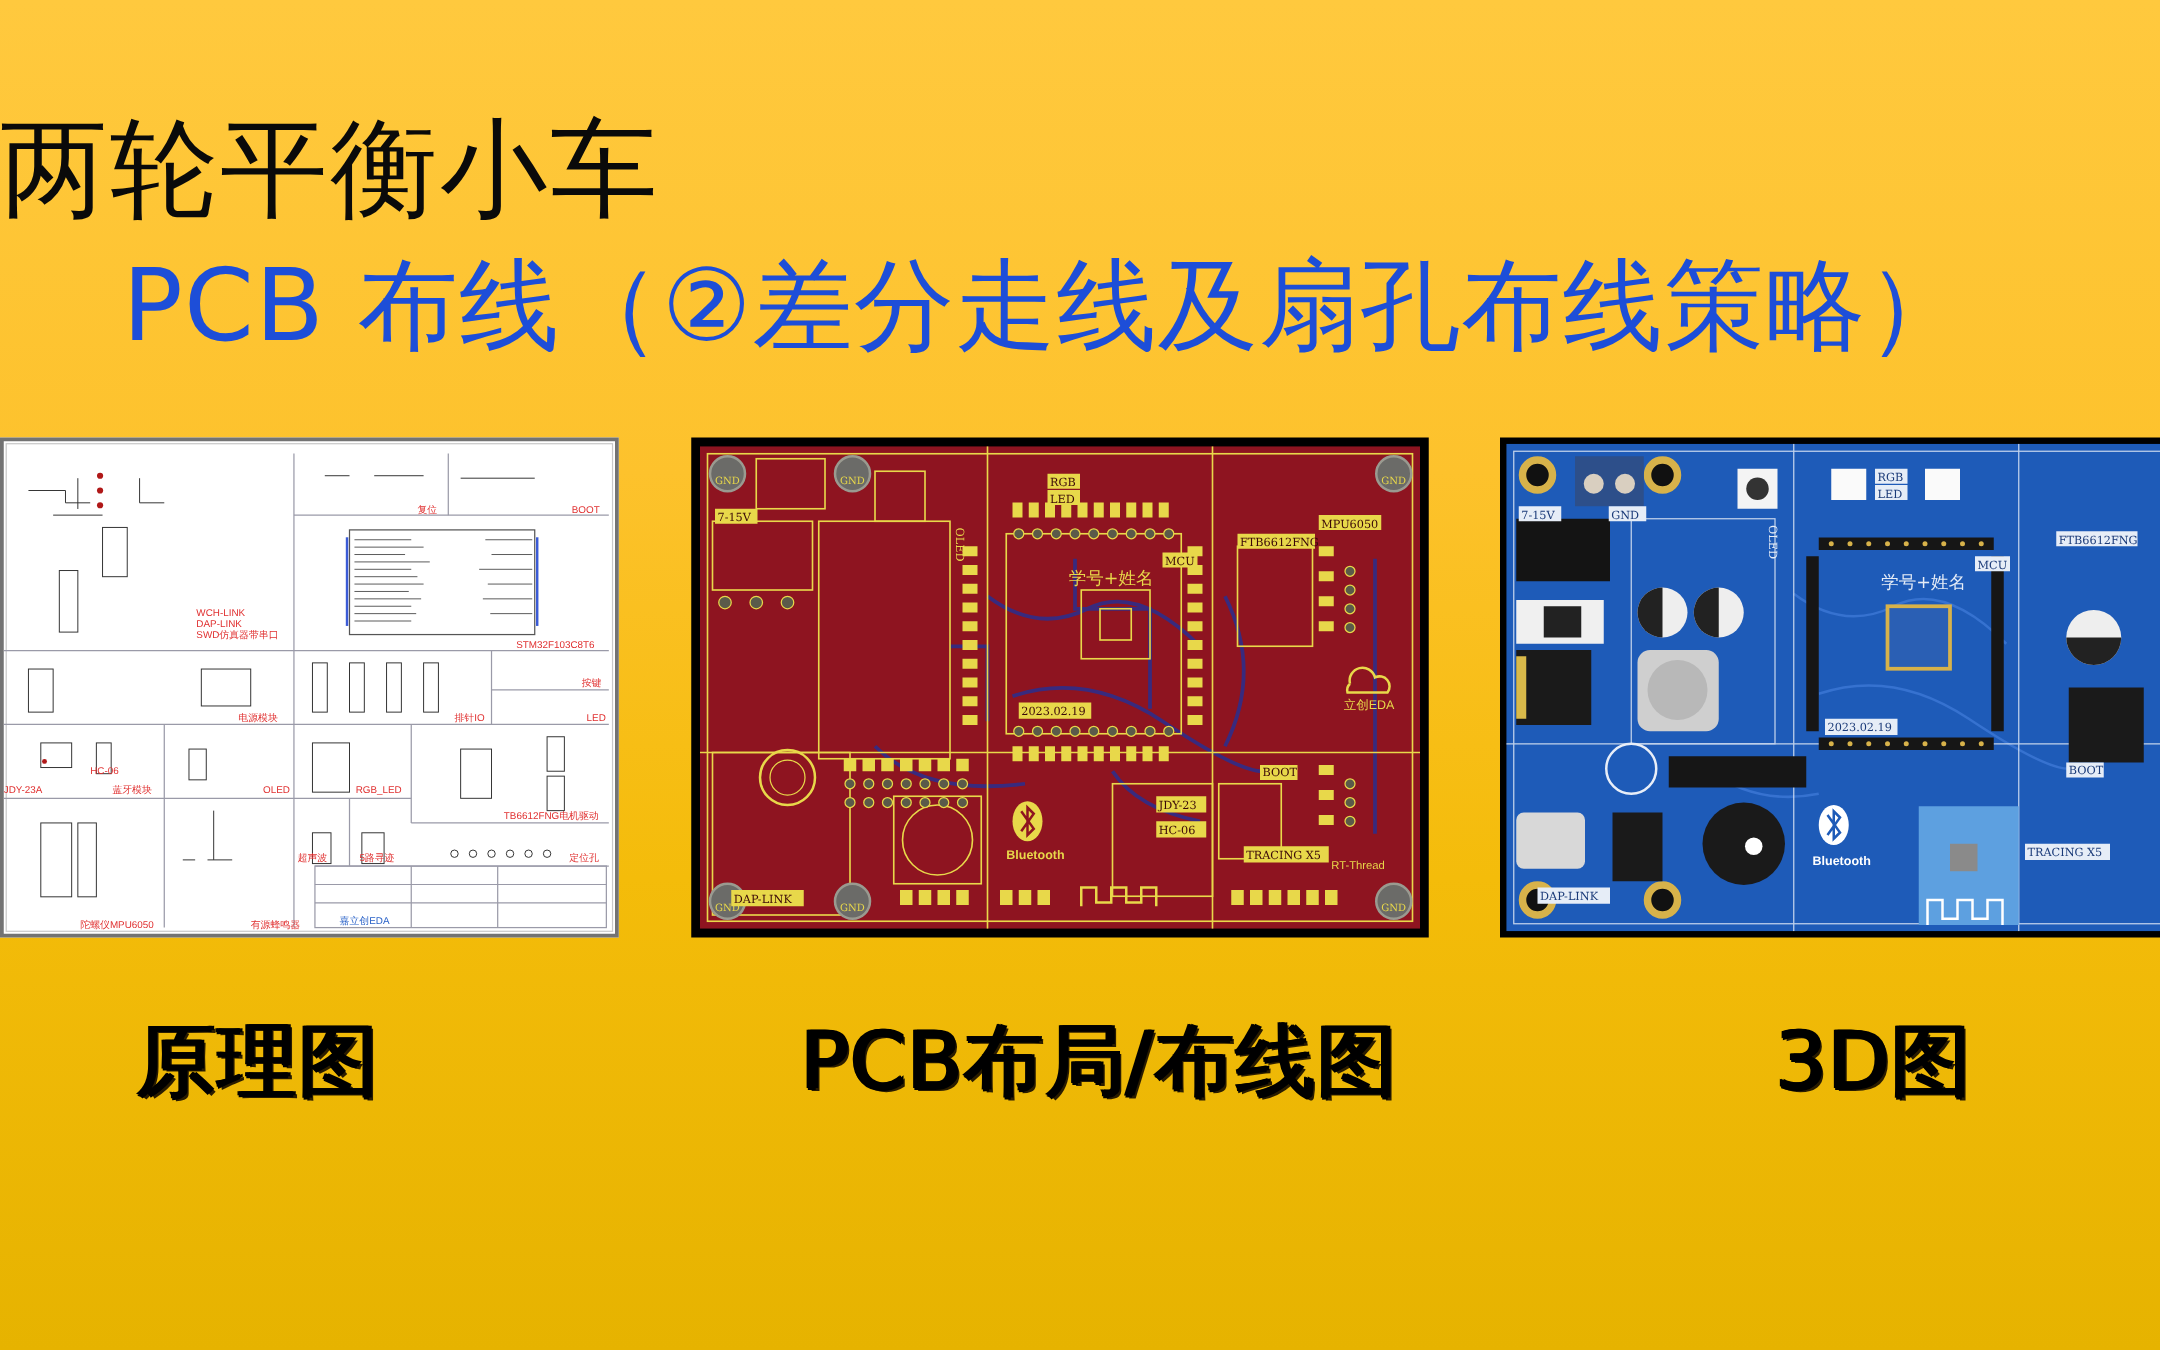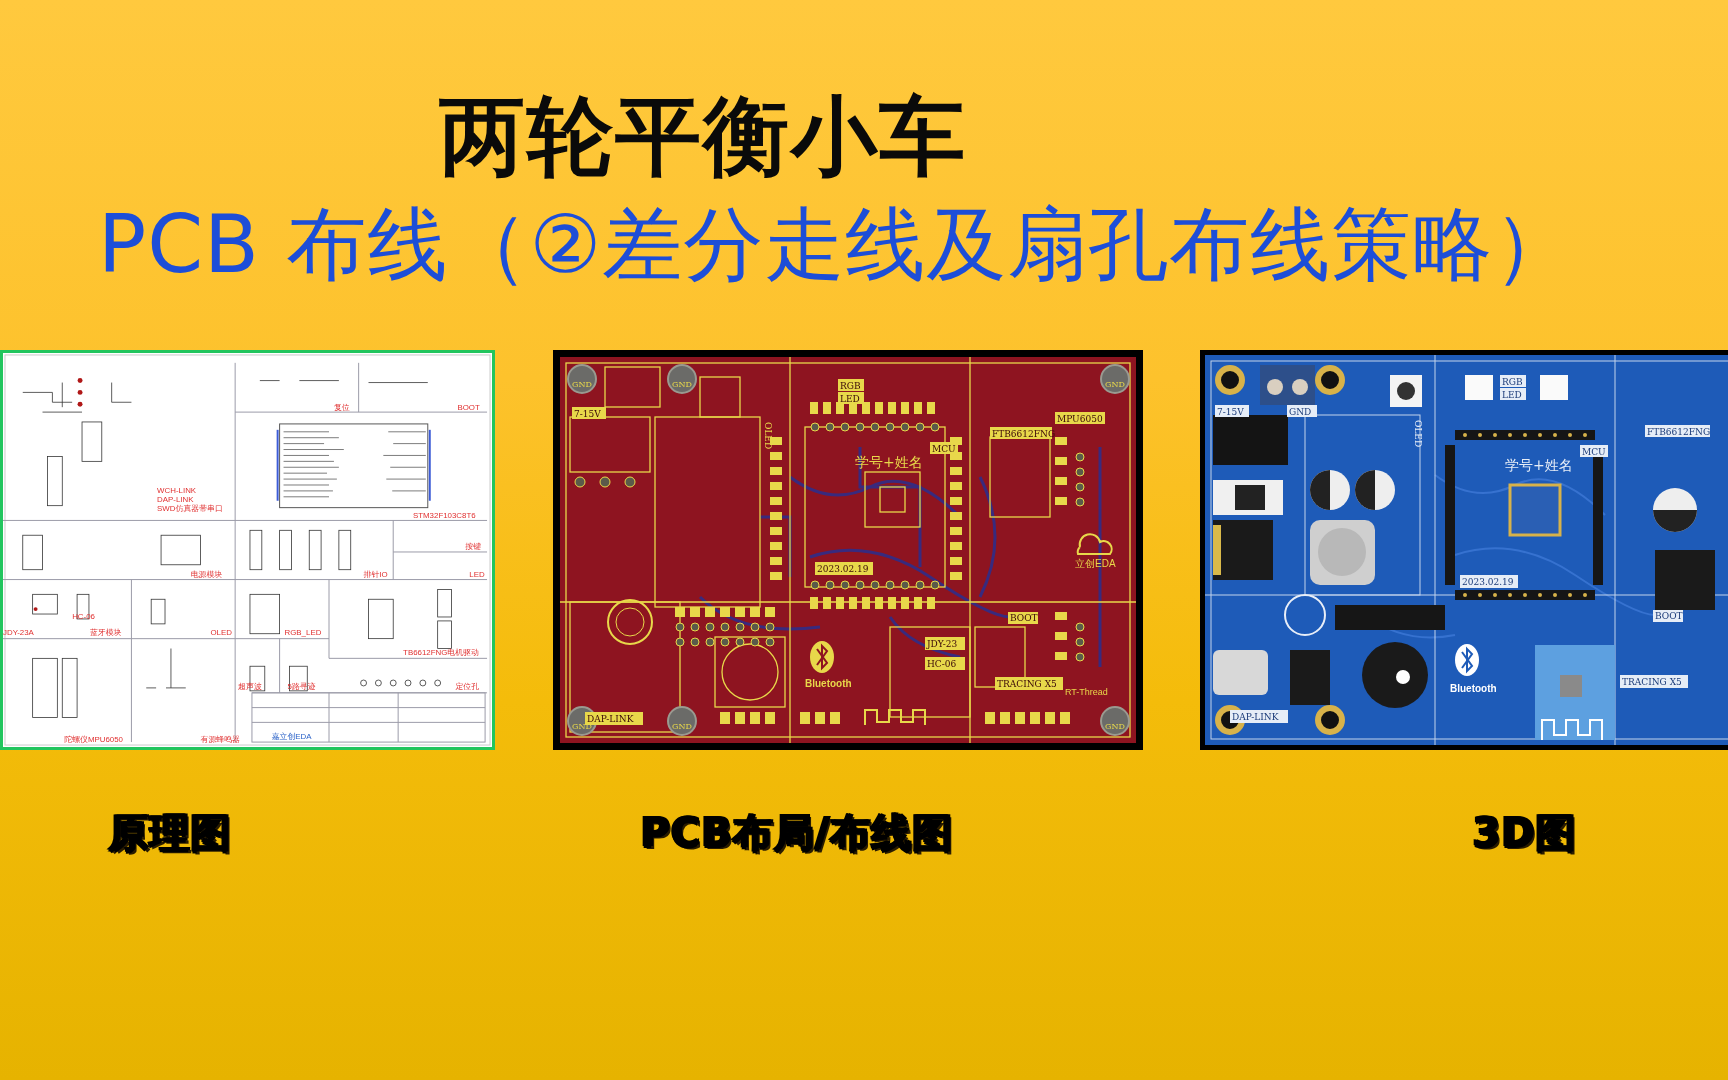--- a/index.html
+++ b/index.html
@@ -4,42 +4,42 @@
 <style>
   * { margin:0; padding:0; box-sizing:border-box; }
   html, body { width:1728px; height:1080px; overflow:hidden; }
   body {
     background: linear-gradient(180deg, #FFC93E 0%, #FDC22C 35%, #F4BC0A 65%, #E6B300 100%);
     font-family: "DejaVu Sans", "Liberation Sans", sans-serif;
     position: relative;
   }
   .title1 {
     position:absolute; left:0; width:1406px; top:88px;
-    text-align:center; font-size:86px; line-height:96px; color:#0a0a0a;
-    font-weight:700; letter-spacing:2px;
+    text-align:left; font-size:86px; line-height:96px; color:#0a0a0a;
+    font-weight:400; letter-spacing:2px;
   }
   .title2 {
     position:absolute; left:98px; top:200px; width:1600px;
     font-size:80px; line-height:90px; color:#1d4ed8; white-space:nowrap;
     letter-spacing:1px;
   }
   .panel { position:absolute; top:350px; height:400px; overflow:hidden; }
   .panel svg { display:block; width:100%; height:100%; }
-  .p-sch { left:0; width:495px; background:#fff; border:3px solid #22c55e; }
+  .p-sch { left:0; width:495px; background:#fff; border:3px solid #737373; }
   .p-pcb { left:553px; width:590px; background:#000; padding:7px; }
   .p-3d  { left:1200px; width:540px; background:#000; padding:5px; }
   .caption {
-    position:absolute; top:805px; font-size:40px; font-weight:700; color:#000;
+    position:absolute; top:805px; font-size:64px; font-weight:400; color:#000;
     letter-spacing:1px; white-space:nowrap;
     text-shadow: 2px 0 0 #000, -1px 0 0 #000, 0 2px 0 #000, 3px 3px 0 #2a1c00;
     font-family: "DejaVu Sans", sans-serif;
   }
   .cap1 { left:108px; }
   .cap2 { left:640px; }
-  .cap3 { left:1472px; }
+  .cap3 { left:1420px; }
   .lbl { font-family:"DejaVu Serif", serif; }
 </style>
 </head>
 <body>
 
 <div class="title1">两轮平衡小车</div>
 <div class="title2">PCB 布线（②差分走线及扇孔布线策略）</div>
 
 <div class="panel p-sch">
   <svg viewBox="0 0 495 400" preserveAspectRatio="none">

